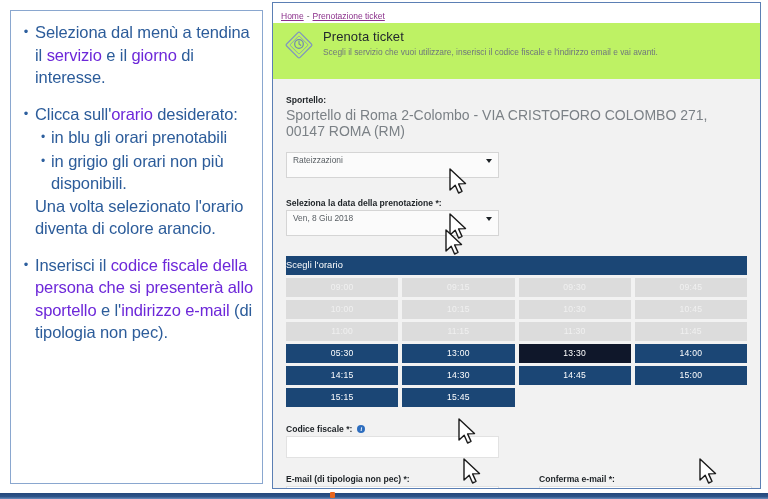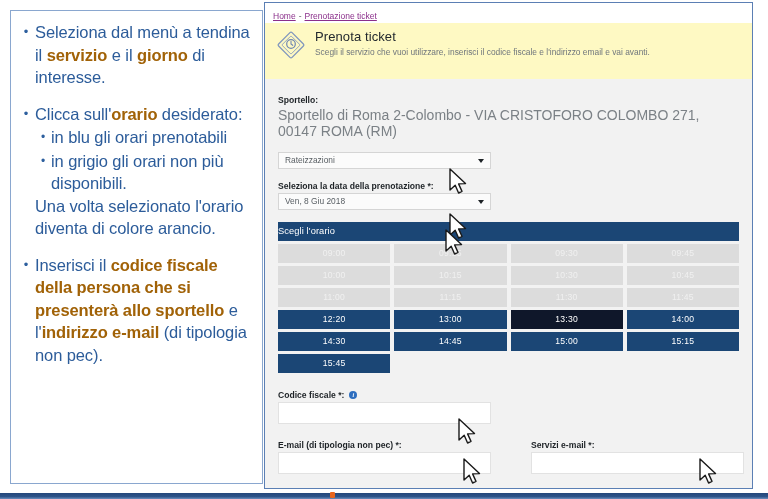--- a/index.html
+++ b/index.html
@@ -40,21 +40,21 @@
     flex: 0 0 18px;
     text-align: center;
   }
   .bullet-body {
     flex: 1 1 auto;
     color: #2c5c9a;
     font-size: 16.5px;
     line-height: 22.5px;
     letter-spacing: -0.1px;
   }
-  .bullet-body b { color: #a16207; font-weight: bold; }
+  .bullet-body b { color: #6d28d9; font-weight: normal; }
   .sub-list {
     margin: 0;
     padding: 0;
   }
   .sub-item {
     display: flex;
     margin-top: 1px;
   }
   .sub-dot {
     color: #2d5f9e;
@@ -63,21 +63,21 @@
     width: 16px;
     flex: 0 0 16px;
     text-align: center;
   }
   .sub-text { flex: 1 1 auto; }
   .tail-text { display: block; }
 
   
   #app-screenshot {
     position: absolute;
-    left: 264px;
+    left: 272px;
     top: 2px;
     width: 489px;
     height: 487px;
     border: 1px solid #5b7fb4;
     background: #ffffff;
     box-sizing: border-box;
     overflow: hidden;
   }
 
   
@@ -95,21 +95,21 @@
     text-decoration: none;
     margin: 0 3px;
     display: inline-block;
   }
 
   
   #page-head {
     display: flex;
     align-items: flex-start;
     padding: 4px 10px 0 10px;
-    background: #fef9c3;
+    background: #bef264;
     height: 56px;
     box-sizing: border-box;
   }
   #ticket-badge-icon {
     flex: 0 0 32px;
     width: 32px;
     height: 32px;
     position: relative;
     margin-top: 2px;
   }
@@ -143,25 +143,25 @@
     align-items: center;
   }
   .sportello-value {
     font-size: 14px;
     color: #7b8186;
     margin-bottom: 13px;
   }
   .select-wrap {
     position: relative;
     width: 213px;
-    height: 17px;
+    height: 26px;
     background: #fbfbfb;
     border: 1px solid #d5d5d5;
     box-sizing: border-box;
-    margin-bottom: 12px;
+    margin-bottom: 20px;
   }
   .select-value {
     font-size: 8.4px;
     color: #585e63;
     line-height: 15px;
     padding-left: 6px;
   }
   .select-caret {
     position: absolute;
     right: 6px;
@@ -341,45 +341,46 @@
         <div class="slot past">09:30</div>
         <div class="slot past">09:45</div>
         <div class="slot past">10:00</div>
         <div class="slot past">10:15</div>
         <div class="slot past">10:30</div>
         <div class="slot past">10:45</div>
         <div class="slot past">11:00</div>
         <div class="slot past">11:15</div>
         <div class="slot past">11:30</div>
         <div class="slot past">11:45</div>
-        <div class="slot available">12:20</div>
+        <div class="slot available">05:30</div>
         <div class="slot available">13:00</div>
         <div class="slot selected">13:30</div>
         <div class="slot available">14:00</div>
+        <div class="slot available">14:15</div>
         <div class="slot available">14:30</div>
         <div class="slot available">14:45</div>
         <div class="slot available">15:00</div>
         <div class="slot available">15:15</div>
         <div class="slot available">15:45</div>
       </div>
 
     <div id="bottom-fields">
       <div class="field-label">
         <span>Codice fiscale *:</span>
         <span class="info-icon">i</span>
       </div>
       <input id="cf-input" class="text-input" type="text" value="" style="">
 
       <div class="email-row">
         <div class="email-col">
           <div class="field-label">E-mail (di tipologia non pec) *:</div>
           <input class="text-input" type="text" value="" style="">
         </div>
         <div class="email-col">
-          <div class="field-label">Servizi e-mail *:</div>
+          <div class="field-label">Conferma e-mail *:</div>
           <input class="text-input" type="text" value="" style="">
         </div>
       </div>
     </div>
 
   </div>
 </div>
 
 <svg class="cursor" style="left:448px; top:168px;" viewBox="0 0 22 30">
   <path d="M2 1 L2 22 L7.2 17.2 L10.6 25 L14 23.4 L10.6 15.9 L17.5 15.6 Z" fill="#ffffff" stroke="#1a1a1a" stroke-width="1.4" stroke-linejoin="round"></path>

